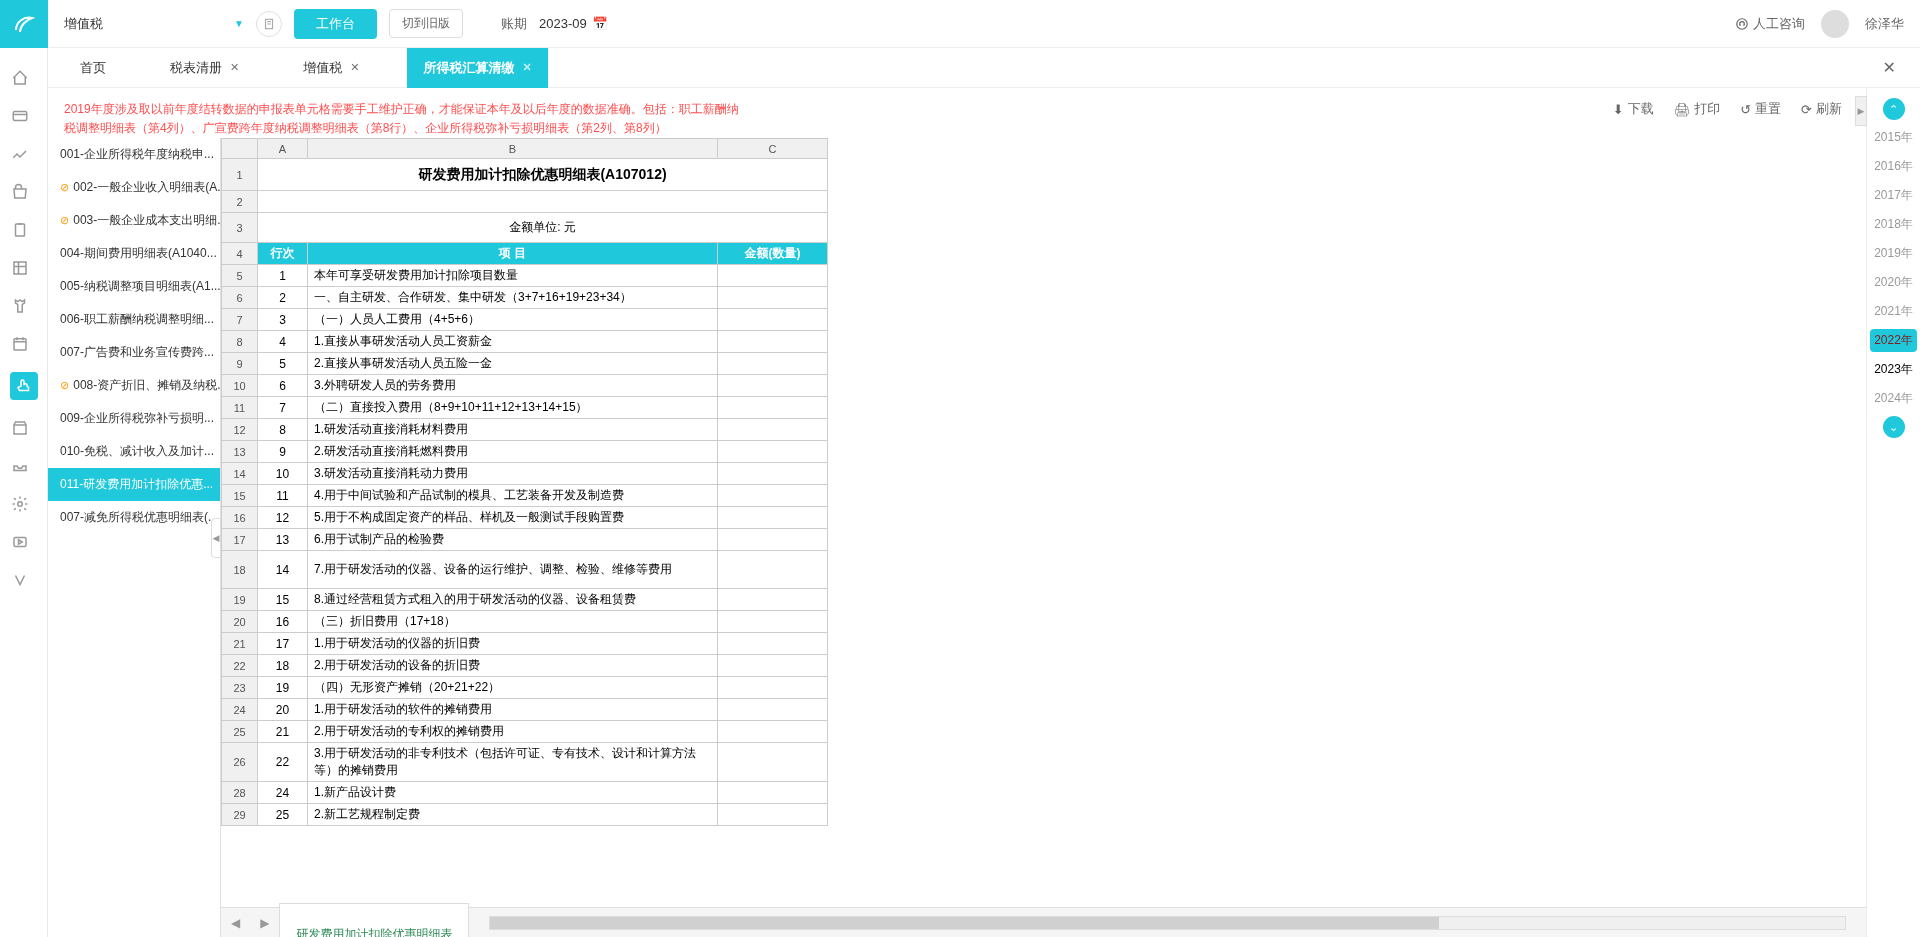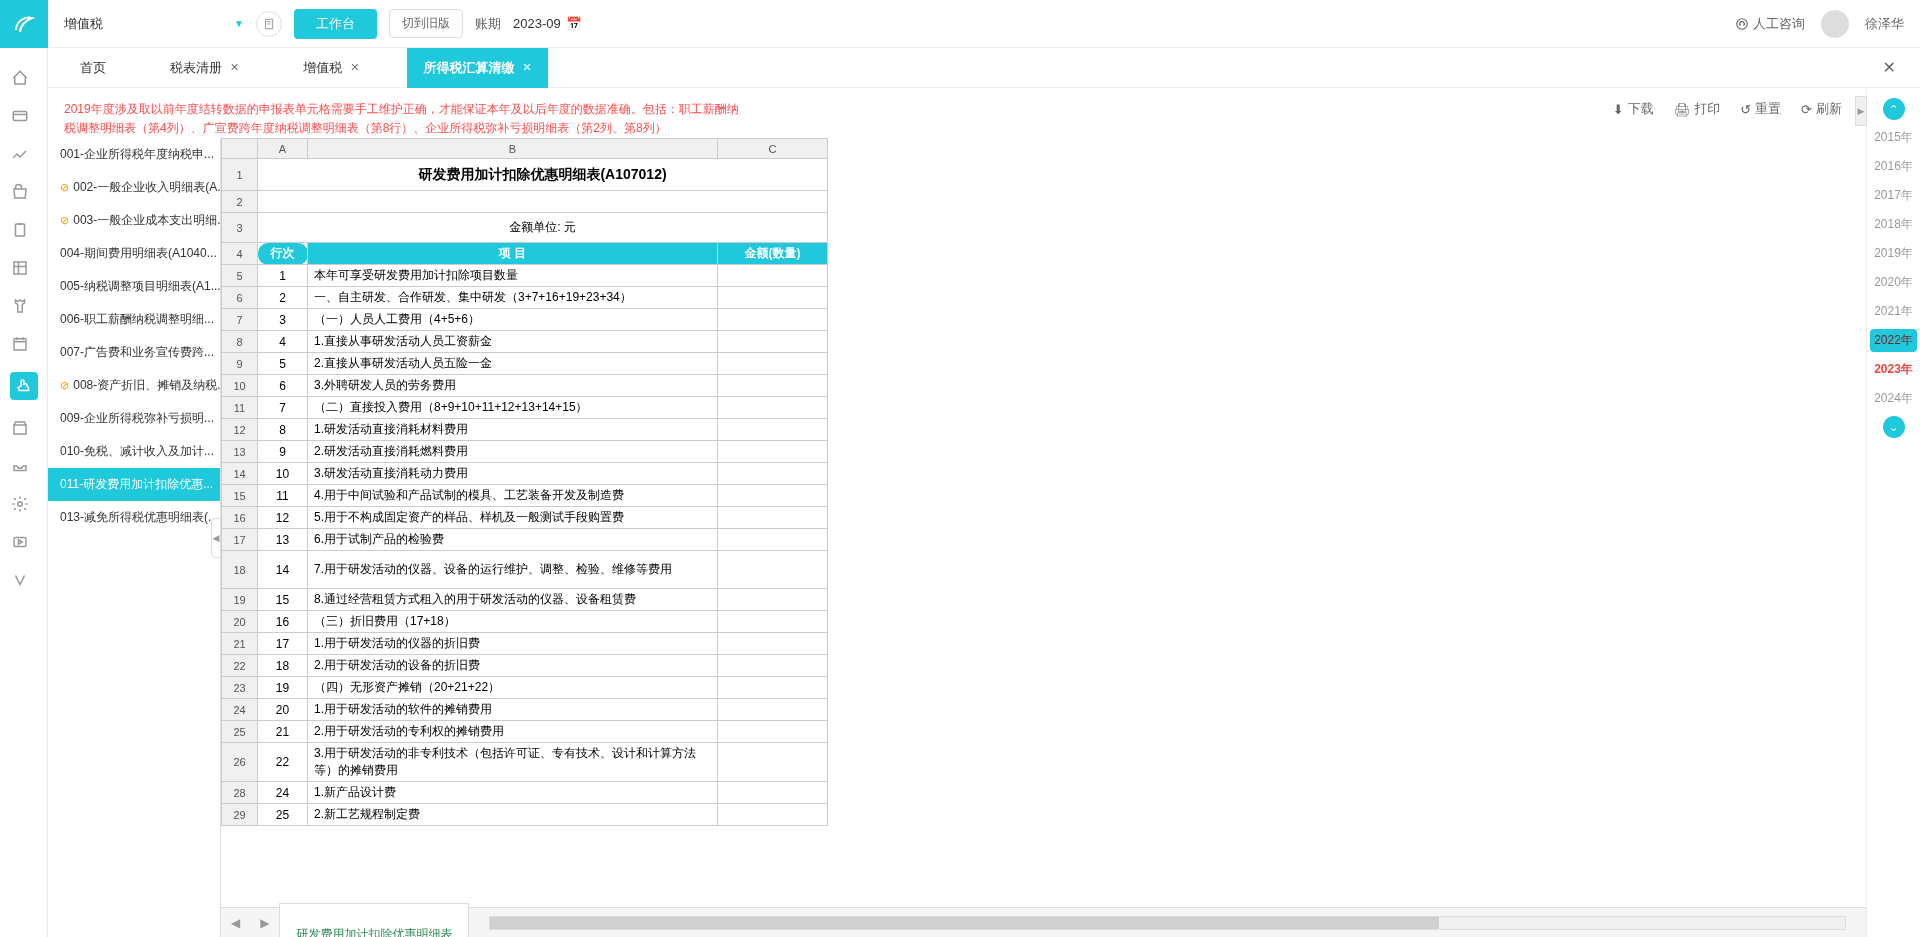--- a/index.html
+++ b/index.html
@@ -17,21 +17,21 @@
 
 
 .main-area { flex: 1; display: flex; flex-direction: column; background: #fff; }
 
 
 .top-bar { height: 48px; background: #fff; display: flex; align-items: center; padding: 0 16px; border-bottom: 1px solid #eee; gap: 12px; }
 .dropdown { display: flex; align-items: center; gap: 8px; color: #333; font-size: 13px; cursor: pointer; min-width: 180px; }
 .dropdown-arrow { color: #1fc8db; font-size: 10px; }
 .btn-primary { background: #1fc8db; color: #fff; border: none; padding: 6px 22px; border-radius: 4px; font-size: 13px; cursor: pointer; }
 .btn-outline { background: #fff; color: #666; border: 1px solid #ddd; padding: 5px 12px; border-radius: 4px; font-size: 12px; cursor: pointer; }
-.period-label { font-size: 13px; color: #666; }
+.period-label { font-size: 13px; color: #666; margin-left: 26px; }
 .period-value { font-size: 13px; color: #333; display: flex; align-items: center; gap: 6px; }
 .period-value .cal-icon { color: #1fc8db; }
 .top-right { margin-left: auto; display: flex; align-items: center; gap: 16px; font-size: 13px; color: #666; }
 .support-link { display: flex; align-items: center; gap: 4px; cursor: pointer; }
 .user-info { display: flex; align-items: center; gap: 16px; cursor: pointer; }
 .avatar { width: 28px; height: 28px; border-radius: 50%; background: #ddd; }
 .icon-circle { width: 26px; height: 26px; border-radius: 50%; border: 1px solid #e0e0e0; display: flex; align-items: center; justify-content: center; color: #aaa; }
 
 
 .tabs-bar { height: 40px; background: #fff; border-bottom: 1px solid #eee; display: flex; align-items: center; padding: 0 16px; gap: 4px; position: relative; }
@@ -60,37 +60,37 @@
 .collapse-handle { position: absolute; left: -10px; top: 380px; width: 10px; height: 40px; background: #fff; border: 1px solid #ddd; border-radius: 4px 0 0 4px; display: flex; align-items: center; justify-content: center; font-size: 9px; color: #999; cursor: pointer; z-index: 5; }
 .sheet-grid { flex: 1; overflow: auto; }
 .sheet-table { border-collapse: collapse; font-size: 12px; }
 .col-header th { background: #f0f0f0; border: 1px solid #ccc; font-weight: normal; color: #555; text-align: center; height: 20px; font-size: 11px; }
 .col-header th:first-child { width: 36px; }
 .row-num { background: #f0f0f0; border: 1px solid #ccc; color: #555; text-align: center; width: 36px; font-size: 11px; }
 td.cell { border: 1px solid #ccc; padding: 2px 6px; height: 22px; background: #fff; }
 .title-row td.cell { text-align: center; font-weight: bold; font-size: 14px; height: 32px; }
 .unit-cell { text-align: center; height: 30px; }
 .hdr-cell { background: #1fc8db !important; color: #fff; text-align: center; font-weight: bold; }
-.col-rownum { width: 50px; text-align: center; border-radius: 10px; }
+.col-rownum { width: 50px; text-align: center; }
 .col-item { width: 410px; }
 .col-amount { width: 110px; }
 
 
 .sheet-tabs { height: 30px; border-top: 1px solid #ddd; display: flex; align-items: center; background: #f5f5f5; font-size: 12px; }
 .sheet-tab-nav { padding: 0 10px; color: #999; cursor: pointer; }
 .sheet-tab { padding: 0 16px; height: 40px; display: flex; align-items: flex-end; background: #fff; color: #2e8b57; border: 1px solid #ddd; border-bottom: none; cursor: pointer; }
 .h-scrollbar { flex: 1; margin-left: 20px; margin-right: 20px; height: 14px; border: 1px solid #ddd; background: #f0f0f0; position: relative; }
 .h-scrollbar-thumb { position: absolute; left: 0; top: 0; bottom: 0; width: 70%; background: #d0d0d0; }
 
 
 .right-sidebar { width: 54px; background: #fff; border-left: 1px solid #eee; position: relative; display: flex; flex-direction: column; align-items: center; padding-top: 10px; font-size: 12px; gap: 6px; }
 .year-arrow { width: 22px; height: 22px; border-radius: 50%; background: #1fc8db; color: #fff; display: flex; align-items: center; justify-content: center; font-size: 11px; cursor: pointer; }
 .year-item { color: #999; padding: 3px 4px; cursor: pointer; text-align: center; }
 .year-item.active { background: #1fc8db; color: #7f1d1d; border-radius: 4px; }
-.year-item.current { color: #ef4444; font-weight: bold; }
+.year-item.current { color: #000000; font-weight: normal; }
 .expand-handle { position: absolute; left: -12px; top: 8px; width: 12px; height: 30px; background: #f0f0f0; border: 1px solid #ddd; display: flex; align-items: center; justify-content: center; font-size: 9px; color: #999; cursor: pointer; }
 
 .content-body { flex: 1; display: flex; overflow: hidden; }
 .left-content { flex: 1; display: flex; flex-direction: column; }
 </style>
 </head>
 <body>
 
 <div class="app-container">
 
@@ -294,21 +294,21 @@
               <div class="form-item">
                 <span>009-企业所得税弥补亏损明...</span>
               </div>
               <div class="form-item">
                 <span>010-免税、减计收入及加计...</span>
               </div>
               <div class="form-item active">
                 <span>011-研发费用加计扣除优惠...</span>
               </div>
               <div class="form-item">
-                <span>013-减免所得税优惠明细表(...</span>
+                <span>007-减免所得税优惠明细表(...</span>
               </div>
             </div>
 
           <div class="spreadsheet-wrap">
             <div class="collapse-handle">◀</div>
             <div class="sheet-grid">
               <table class="sheet-table" id="sheet-table">
                   <tbody>
                     <tr class="col-header">
                       <th></th>

